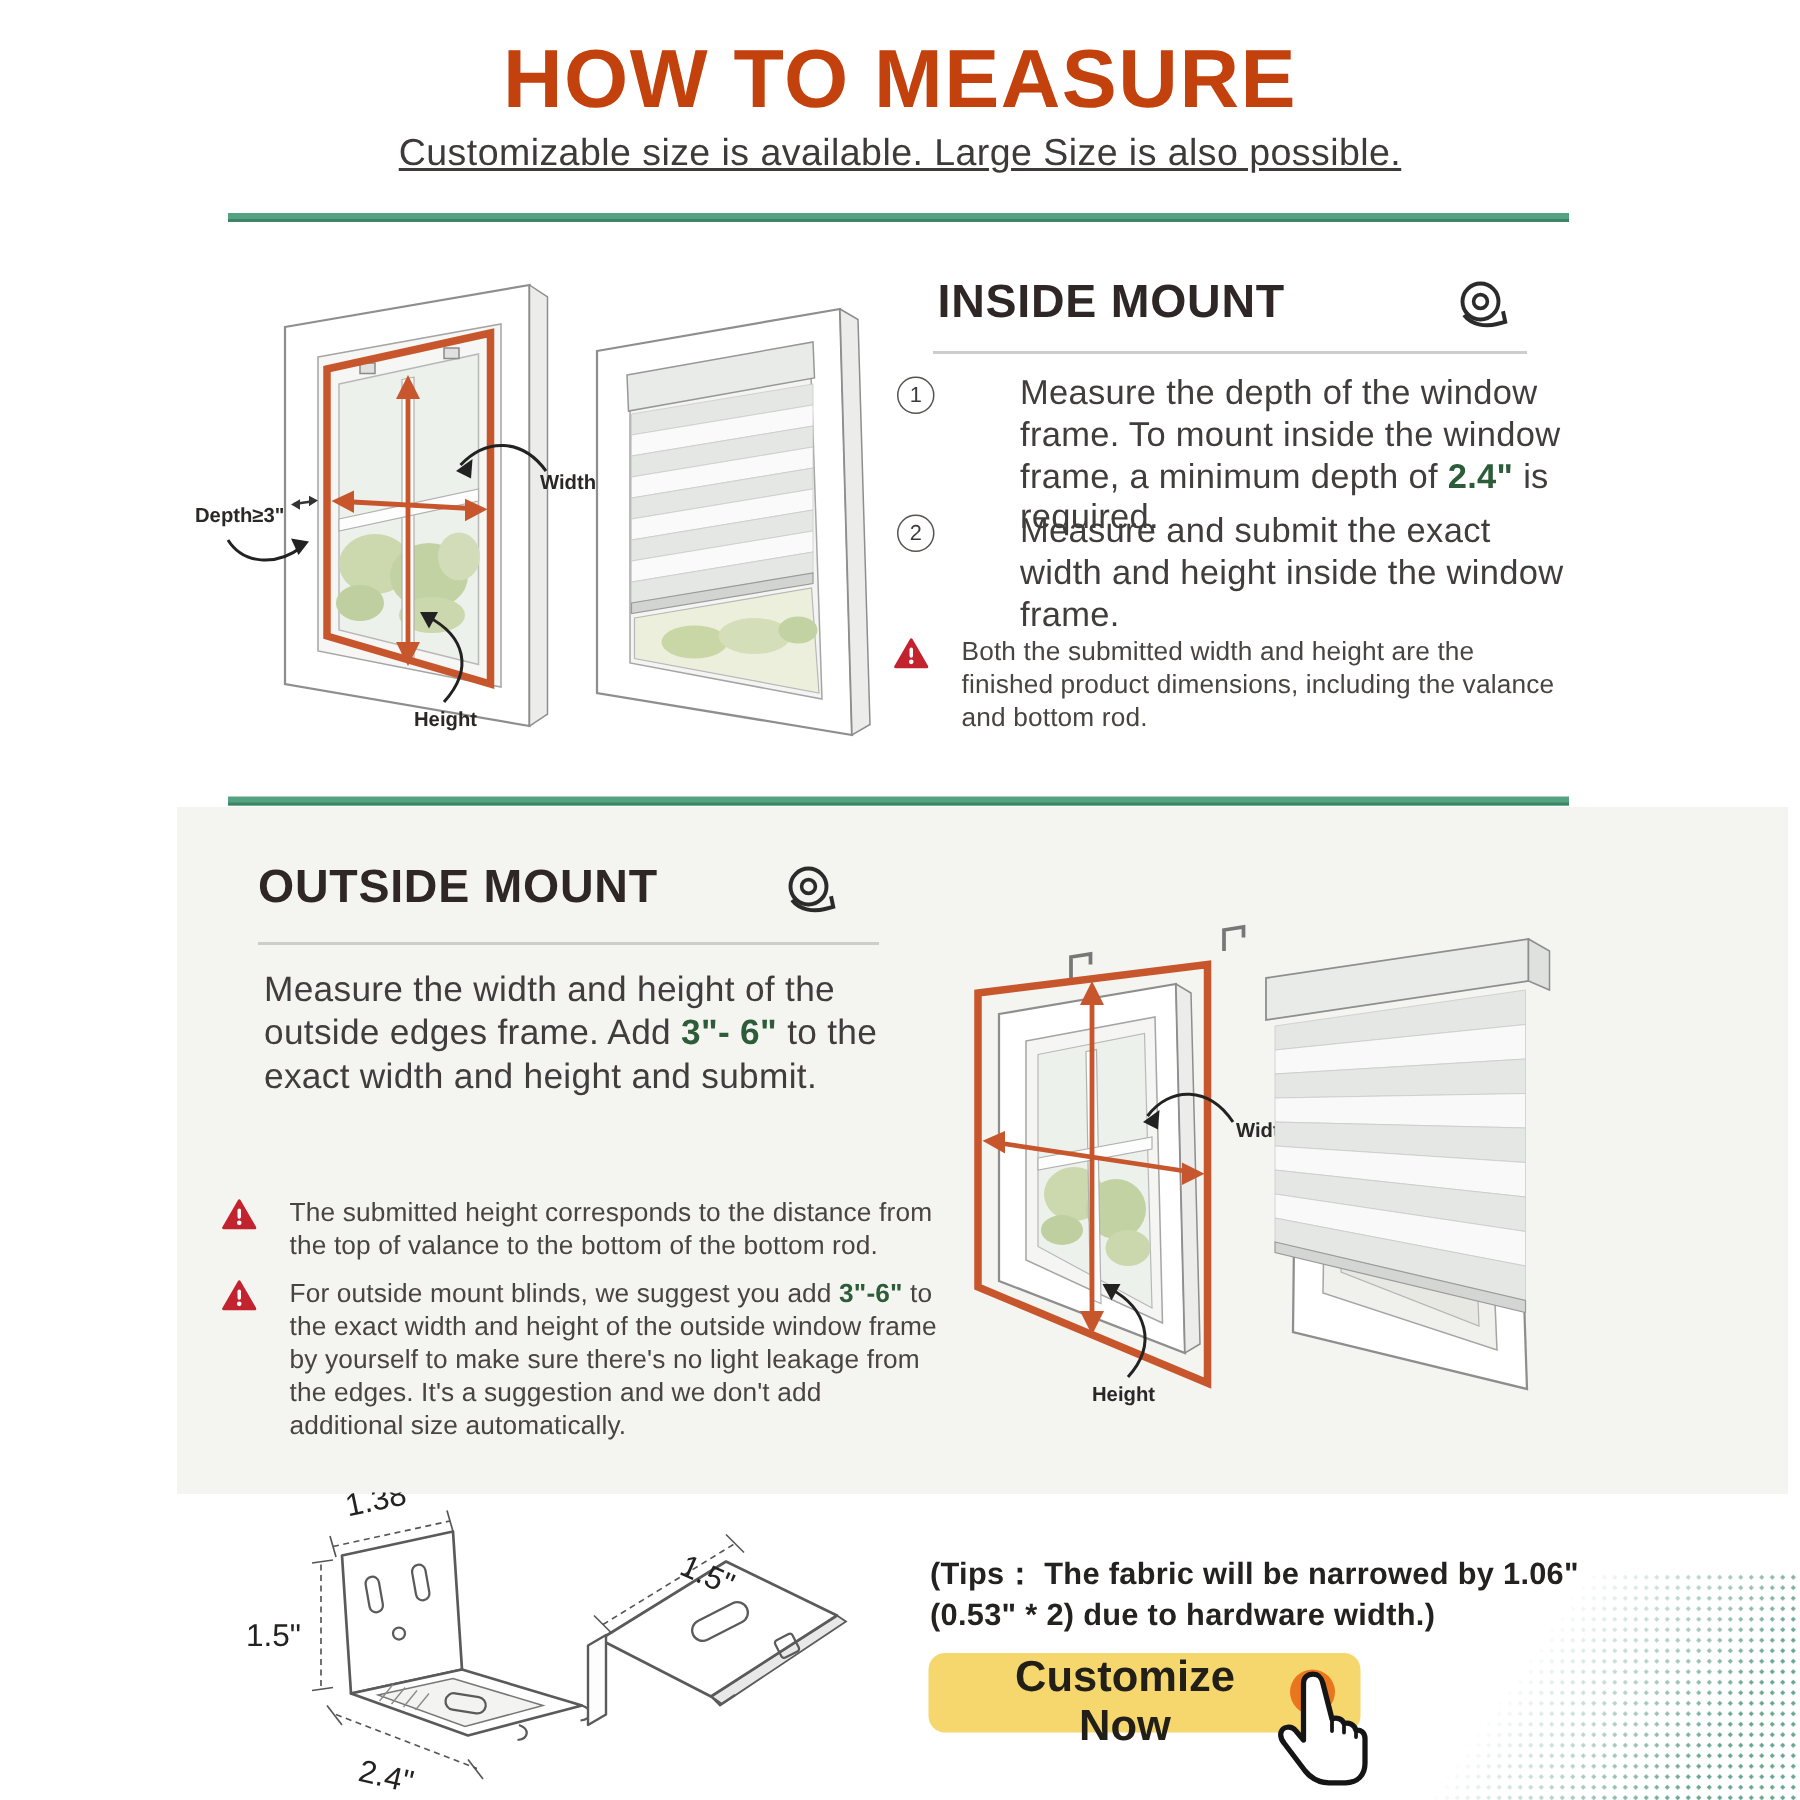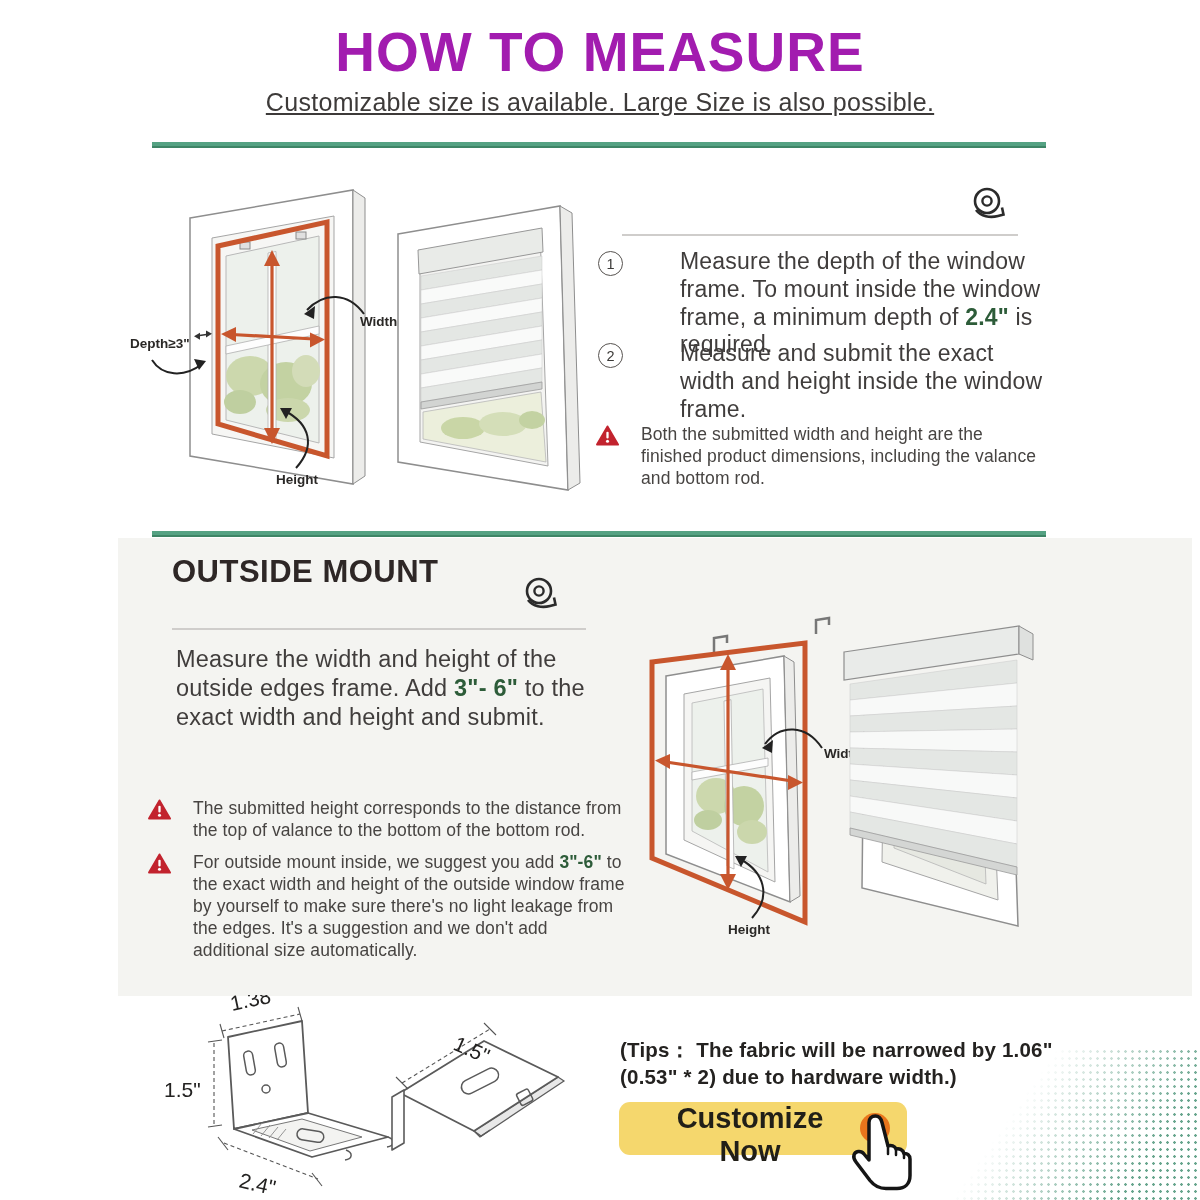--- a/index.html
+++ b/index.html
@@ -5,21 +5,21 @@
   html,body{margin:0;padding:0;background:#ffffff;}
   .canvas{
     position:relative;width:1200px;height:1200px;background:#ffffff;overflow:hidden;
     font-family:"Liberation Sans",sans-serif;color:#3e3b3a;
   }
   .abs{position:absolute;}
 
   
   .page-title{
     top:20px;left:0;width:100%;text-align:center;
-    font-size:55px;font-weight:800;letter-spacing:1px;color:#a21caf;
+    font-size:55px;font-weight:800;letter-spacing:1px;color:#c2410c;
   }
   .page-subtitle{
     top:88px;left:0;width:100%;text-align:center;
     font-size:25px;color:#3d3a39;letter-spacing:.3px;text-decoration:underline;
   }
   .teal-line{height:4px;background:#55a283;border-bottom:2px solid #3e8566;}
   .teal-line.one{top:142px;left:152px;width:894px;}
   .teal-line.two{top:531px;left:152px;width:894px;}
 
   .gray-panel{top:538px;left:118px;width:1074px;height:458px;background:#f4f4f1;}
@@ -133,20 +133,21 @@
     <polygon points="33,114 154,94 154,108 33,128" fill="#e4e7e4" stroke="#c8c8c8" stroke-width="0.5"></polygon>
     <polygon points="33,128 154,108 154,122 33,142" fill="#f9faf9" stroke="#c8c8c8" stroke-width="0.5"></polygon>
     <polygon points="33,142 154,122 154,136 33,156" fill="#e4e7e4" stroke="#c8c8c8" stroke-width="0.5"></polygon>
     <polygon points="33,156 154,136 154,150 33,170" fill="#f9faf9" stroke="#c8c8c8" stroke-width="0.5"></polygon>
     <polygon points="33,170 154,150 154,164 33,184" fill="#e4e7e4" stroke="#c8c8c8" stroke-width="0.5"></polygon>
     <polygon points="33,184 154,164 154,178 33,198" fill="#f9faf9" stroke="#c8c8c8" stroke-width="0.5"></polygon>
     <polygon points="33,198 154,178 154,192 33,212" fill="#e4e7e4" stroke="#c8c8c8" stroke-width="0.5"></polygon>
     <polygon points="33,212 154,192 154,199 33,219" fill="#d2d4d2" stroke="#9a9a9a" stroke-width="0.8"></polygon>
   </svg>
 
+  <div class="abs sec-heading" style="left:625px;top:183px">INSIDE MOUNT</div>
   <svg class="abs" style="left:968px;top:186px" width="44" height="40" viewBox="0 0 44 40">
     <circle cx="19" cy="15" r="12" fill="none" stroke="#2b2b2b" stroke-width="2.6"></circle>
     <circle cx="19" cy="15" r="4.6" fill="none" stroke="#2b2b2b" stroke-width="2.4"></circle>
     <path d="M 8,24 C 13,30.5 22,32 30,30 L 35.5,28.6 L 34,21.5" fill="none" stroke="#2b2b2b" stroke-width="2.6"></path>
   </svg>
   <div class="abs heading-rule" style="left:622px;top:234px;width:396px"></div>
 
   <div class="abs step" style="left:598px;top:248px;width:452px">
     <span class="num">1</span>
     <div class="txt"><span>Measure the depth of the window frame. To mount inside the window frame, a minimum depth of </span><b class="green">2.4"</b><span> is required.</span></div>
@@ -158,21 +159,21 @@
 
   <div class="abs warn" style="left:596px;top:424px;width:452px">
     <svg width="23" height="21" viewBox="0 0 24 22">
       <path d="M 12,1.5 L 23,20.5 L 1,20.5 Z" fill="#c2232e" stroke="#c2232e" stroke-width="2" stroke-linejoin="round"></path>
       <rect x="10.8" y="7" width="2.4" height="7.2" rx="1.2" fill="#ffffff"></rect>
       <circle cx="12" cy="17" r="1.6" fill="#ffffff"></circle>
     </svg>
     <div class="txt">Both the submitted width and height are the finished product dimensions, including the valance and bottom rod.</div>
   </div>
 
-  <div class="abs sec-heading" style="left:172px;top:554px">OUTSIDE MOUNT</div>
+  <div class="abs sec-heading" style="left:172px;top:573px">OUTSIDE MOUNT</div>
   <svg class="abs" style="left:520px;top:576px" width="44" height="40" viewBox="0 0 44 40">
     <circle cx="19" cy="15" r="12" fill="none" stroke="#2b2b2b" stroke-width="2.6"></circle>
     <circle cx="19" cy="15" r="4.6" fill="none" stroke="#2b2b2b" stroke-width="2.4"></circle>
     <path d="M 8,24 C 13,30.5 22,32 30,30 L 35.5,28.6 L 34,21.5" fill="none" stroke="#2b2b2b" stroke-width="2.6"></path>
   </svg>
   <div class="abs heading-rule" style="left:172px;top:628px;width:414px"></div>
 
   <div class="abs para" style="left:176px;top:645px;width:436px">
     <span>Measure the width and height of the outside edges frame. Add </span><b class="green">3"- 6"</b><span> to the exact width and height and submit.</span>
   </div>
@@ -184,21 +185,21 @@
         <circle cx="12" cy="17" r="1.6" fill="#ffffff"></circle>
     </svg>
     <div class="txt"><span>The submitted height corresponds to the distance from the top of valance to the bottom of the bottom rod.</span><b class="green"></b><span></span></div>
   </div>
   <div class="abs warn" style="left:148px;top:852px;width:478px">
     <svg width="23" height="21" viewBox="0 0 24 22">
       <path d="M 12,1.5 L 23,20.5 L 1,20.5 Z" fill="#c2232e" stroke="#c2232e" stroke-width="2" stroke-linejoin="round"></path>
       <rect x="10.8" y="7" width="2.4" height="7.2" rx="1.2" fill="#ffffff"></rect>
         <circle cx="12" cy="17" r="1.6" fill="#ffffff"></circle>
     </svg>
-    <div class="txt"><span>For outside mount inside, we suggest you add </span><b class="green">3"-6"</b><span> to the exact width and height of the outside window frame by yourself to make sure there's no light leakage from the edges. It's a suggestion and we don't add additional size automatically.</span></div>
+    <div class="txt"><span>For outside mount blinds, we suggest you add </span><b class="green">3"-6"</b><span> to the exact width and height of the outside window frame by yourself to make sure there's no light leakage from the edges. It's a suggestion and we don't add additional size automatically.</span></div>
   </div>
 
   <svg class="abs" style="left:628px;top:600px" width="305" height="370" viewBox="0 0 305 370">
 
     <polygon points="38,76 156,56 162,302 38,254" fill="#ffffff" stroke="#8e8e8e" stroke-width="1.5"></polygon>
     <polygon points="156,56 166,62 172,296 162,302" fill="#ececea" stroke="#8e8e8e" stroke-width="1"></polygon>
     <polygon points="56,94 142,78 147,282 56,240" fill="#f5f5f3" stroke="#a5a5a5" stroke-width="1"></polygon>
     <polygon points="64,103 135,89 140,272 64,231" fill="#edf1ec" stroke="#b8b8b8" stroke-width="0.8"></polygon>
     <ellipse cx="88" cy="196" rx="20" ry="18" fill="#ccd8ad"></ellipse>
     <ellipse cx="116" cy="206" rx="20" ry="20" fill="#c3d2a2"></ellipse>

